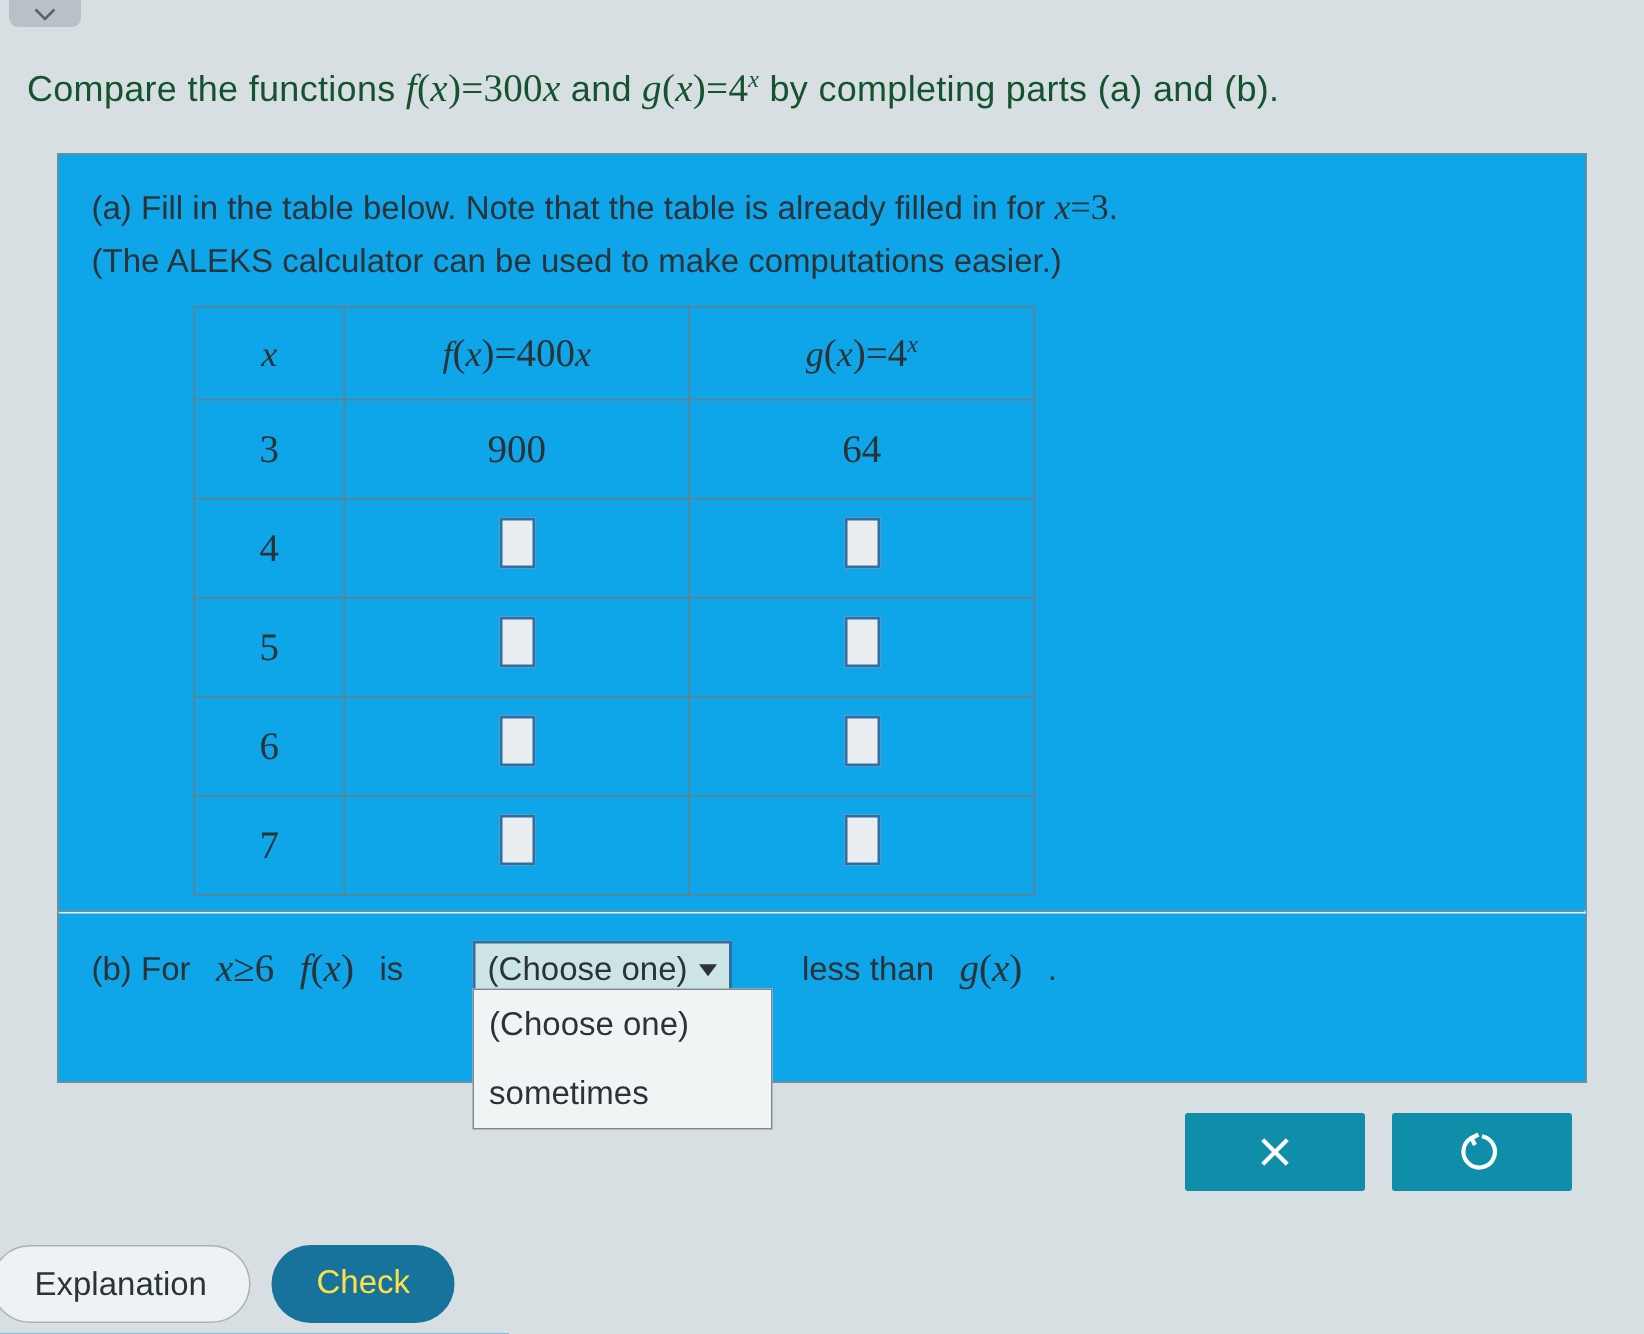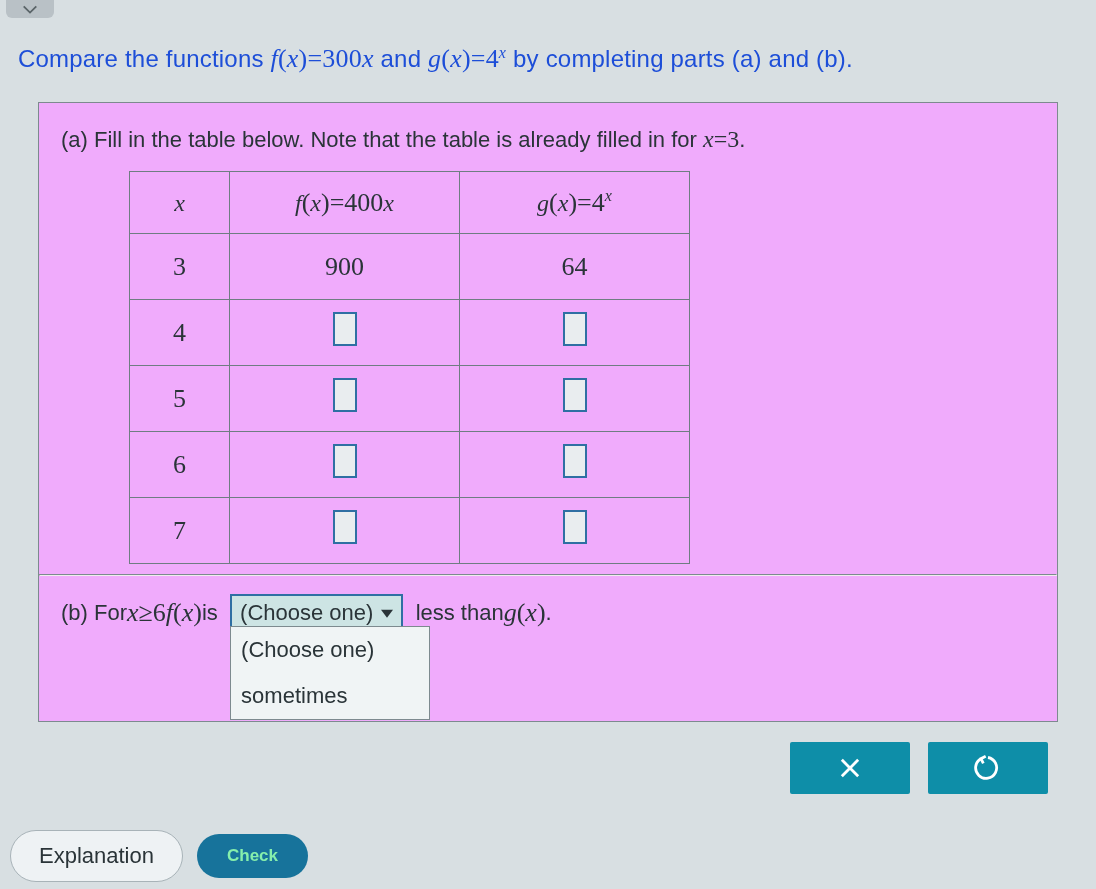--- a/index.html
+++ b/index.html
@@ -19,32 +19,32 @@
   background: #b9c1c6;
   border-radius: 0 0 6px 6px;
   display:flex; align-items:center; justify-content:center;
 }
 .chevron-tab svg { width: 18px; height: 14px; }
 .intro {
   position: absolute;
   left: 18px; top: 44px;
   font-size: 24px;
   letter-spacing: 0.2px;
-  color: #1d4ed8;
+  color: #14532d;
 }
 .intro .mi { font-family: 'Times New Roman', serif; font-style: italic; font-size: 26px; }
 .intro .mn { font-family: 'Times New Roman', serif; font-size: 26px; }
 .intro sup { font-family: 'Times New Roman', serif; font-style: italic; font-size: 16px; vertical-align: super; }
 .panel {
   position: absolute;
   left: 38px; top: 102px;
   width: 1020px;
   height: 620px;
   border: 1px solid #7d8a8f;
-  background: #f0abfc;
+  background: #0ea5e9;
 }
 .part-a {
   padding: 18px 20px 10px 22px;
 }
 .part-a .line { font-size: 22px; color: #2a3438; line-height: 1.5; }
 .part-a .mi { font-family: 'Times New Roman', serif; font-style: italic; font-size: 24px; }
 .part-a .mn { font-family: 'Times New Roman', serif; font-size: 24px; }
 .tbl {
   margin: 14px 0 0 68px;
   border-collapse: collapse;
@@ -72,21 +72,21 @@
 }
 .divider {
   border-top: 1px solid #7d8a8f;
   margin: 0;
 }
 .part-b {
   padding: 22px 20px 22px 22px;
   font-size: 22px;
   display: flex;
   align-items: center;
-  gap: 0;
+  gap: 17px;
   flex-wrap: nowrap;
 }
 .part-b .mi { font-family: 'Times New Roman', serif; font-style: italic; font-size: 26px; }
 .part-b .mn { font-family: 'Times New Roman', serif; font-size: 26px; }
 .select-wrap {
   position: relative;
   display: inline-block;
 }
 .select-box {
   border: 2px solid #2f6fa3;
@@ -132,40 +132,39 @@
   display: flex; align-items: center; justify-content: center;
   color: #fff;
   border-radius: 2px;
 }
 .action-btn svg { width: 28px; height: 28px; stroke: #fff; fill: none; stroke-width: 2.4; }
 .bottom-bar {
   position: absolute;
   left: 0; top: 830px;
   width: 100%;
   display: flex;
-  align-items: center;
   gap: 14px;
-  padding-left: 16px;
+  padding-left: 0;
 }
 .expl-btn {
   background: #eef2f4;
   border: 1px solid #a8b3b8;
   border-radius: 28px;
   padding: 12px 28px;
   font-size: 22px;
   color: #2a3438;
   margin-left: -6px;
 }
 .check-btn {
   background: #17739b;
-  color: #86efac;
+  color: #fde047;
   border-radius: 28px;
   padding: 12px 30px;
-  font-size: 17px;
-  font-weight: 700;
+  font-size: 22px;
+  font-weight: 400;
 }
 </style>
 </head>
 <body>
 
 <div class="chevron-tab">
   <svg viewBox="0 0 20 14">
       <path d="M3 4 L10 11 L17 4" fill="none" stroke="#5a6468" stroke-width="2"></path>
     </svg>
 </div>
@@ -176,20 +175,21 @@
   <span> and </span>
   <span class="mi">g</span><span class="mn">(</span><span class="mi">x</span><span class="mn">)=</span><span class="mn">4</span><sup>x</sup>
   <span> by completing parts (a) and (b).</span>
 </div>
 
 <div class="panel">
   <div class="part-a">
     <div class="line">
       <span>(a) Fill in the table below. Note that the table is already filled in for </span><span class="mi">x</span><span class="mn">=</span><span class="mn">3</span><span>.</span>
     </div>
+    <div class="line">(The ALEKS calculator can be used to make computations easier.)</div>
 
     <table class="tbl">
       <thead>
         <tr>
           <th class="col-x"><span class="mi">x</span></th>
           <th class="col-f">
             <span class="mi">f</span>(<span class="mi">x</span>)<span>=400</span><span class="mi">x</span>
           </th>
           <th class="col-g">
             <span class="mi">g</span>(<span class="mi">x</span>)<span>=4</span><sup>x</sup>

